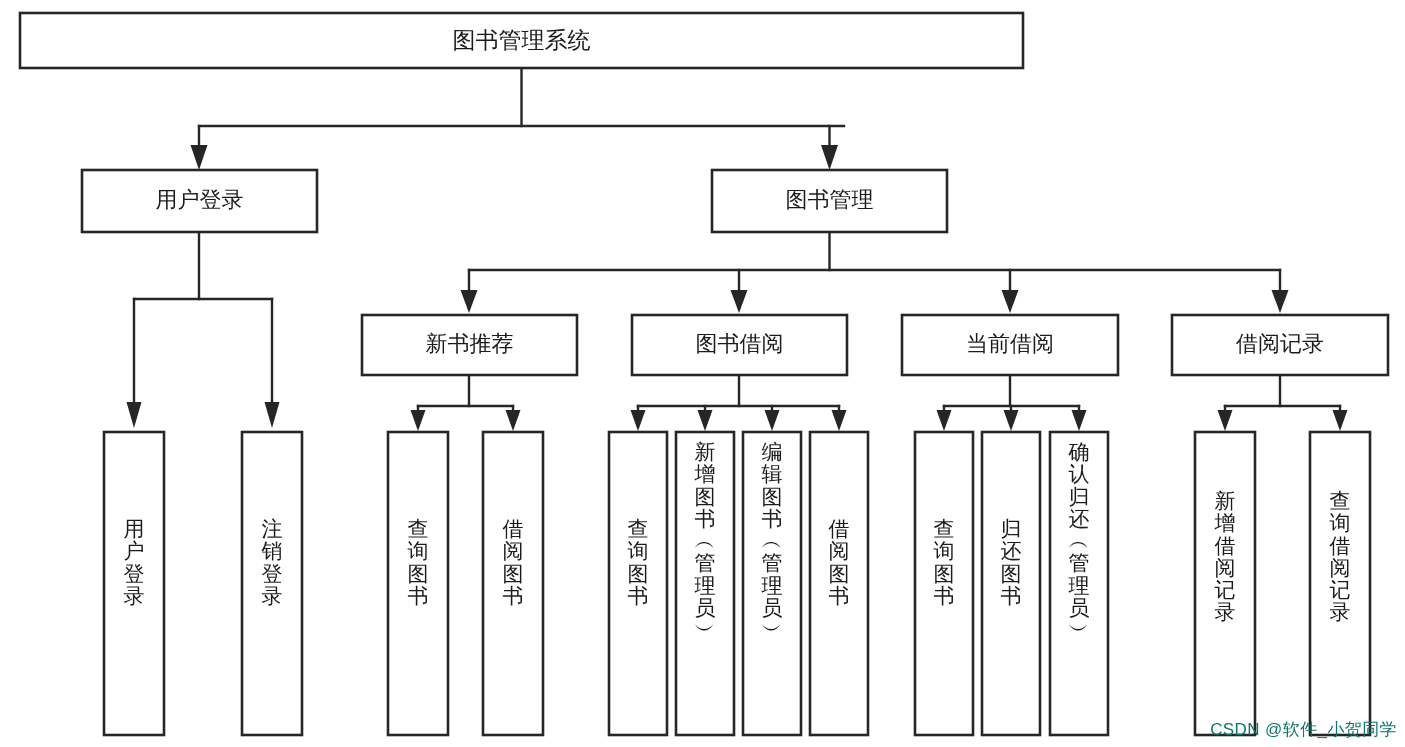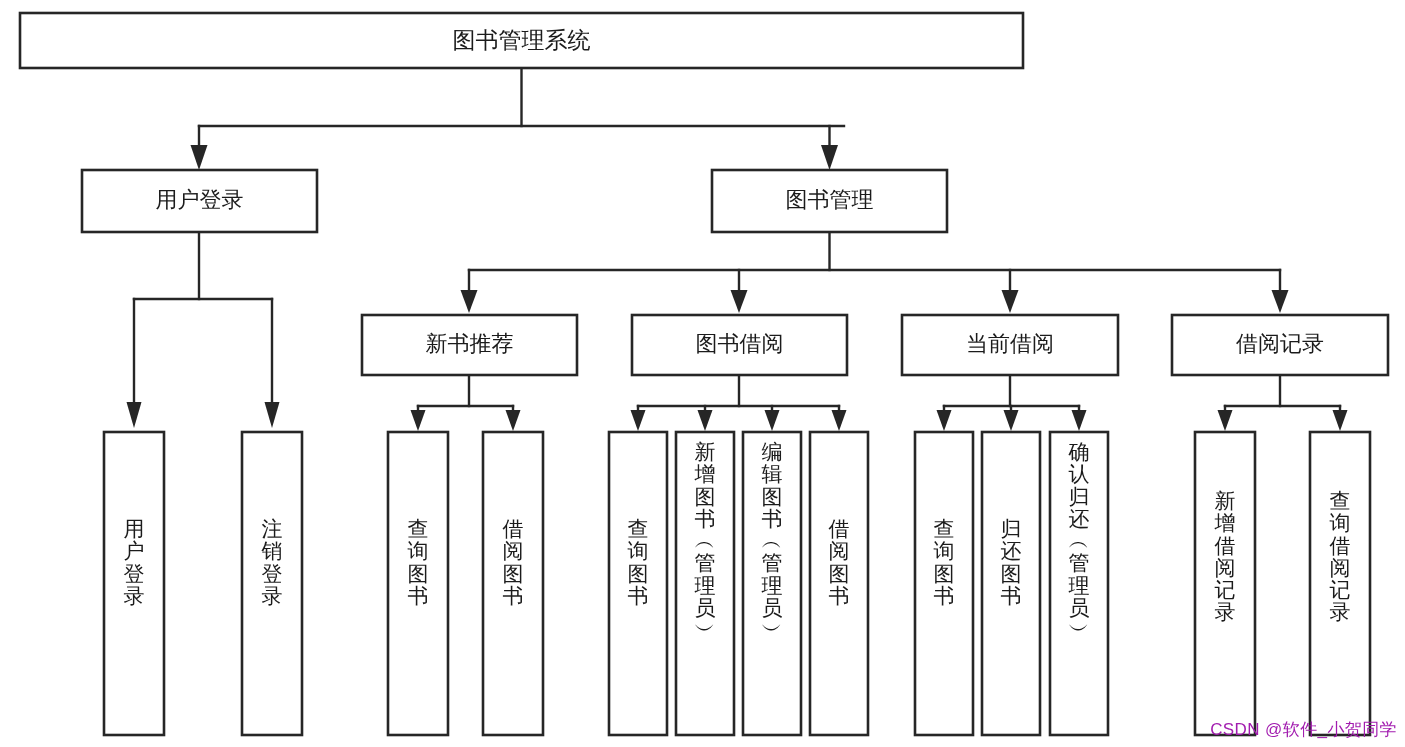--- a/index.html
+++ b/index.html
@@ -72,21 +72,21 @@
   }
   .vlabel span {
     display: block;
   }
   .watermark {
     position: absolute;
     right: 8px;
     bottom: 6px;
     font-family: "Liberation Sans", sans-serif;
     font-size: 17px;
-    color: #a21caf;
+    color: #0f766e;
     letter-spacing: 0.4px;
     white-space: nowrap;
     user-select: none;
   }
 </style>
 </head>
 <body>
 
 <div id="diagram-root">
 

